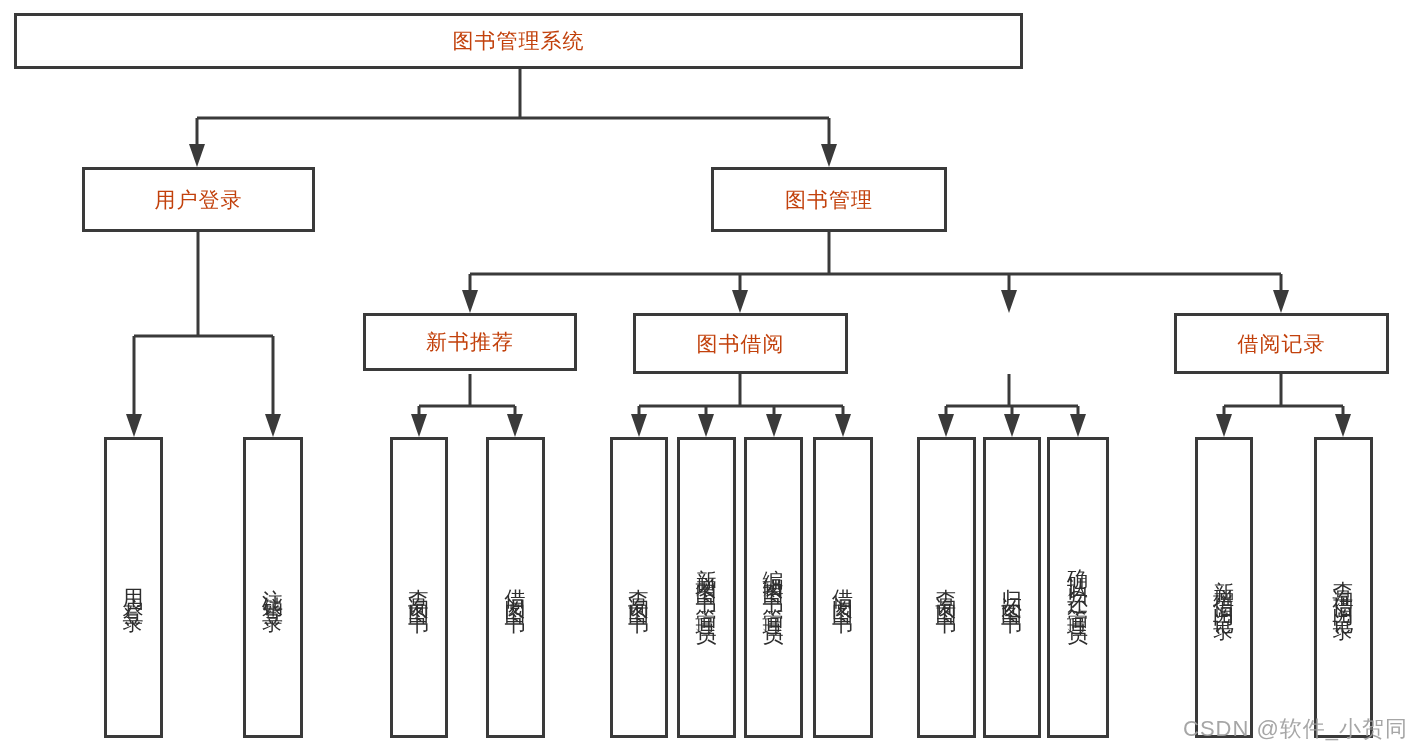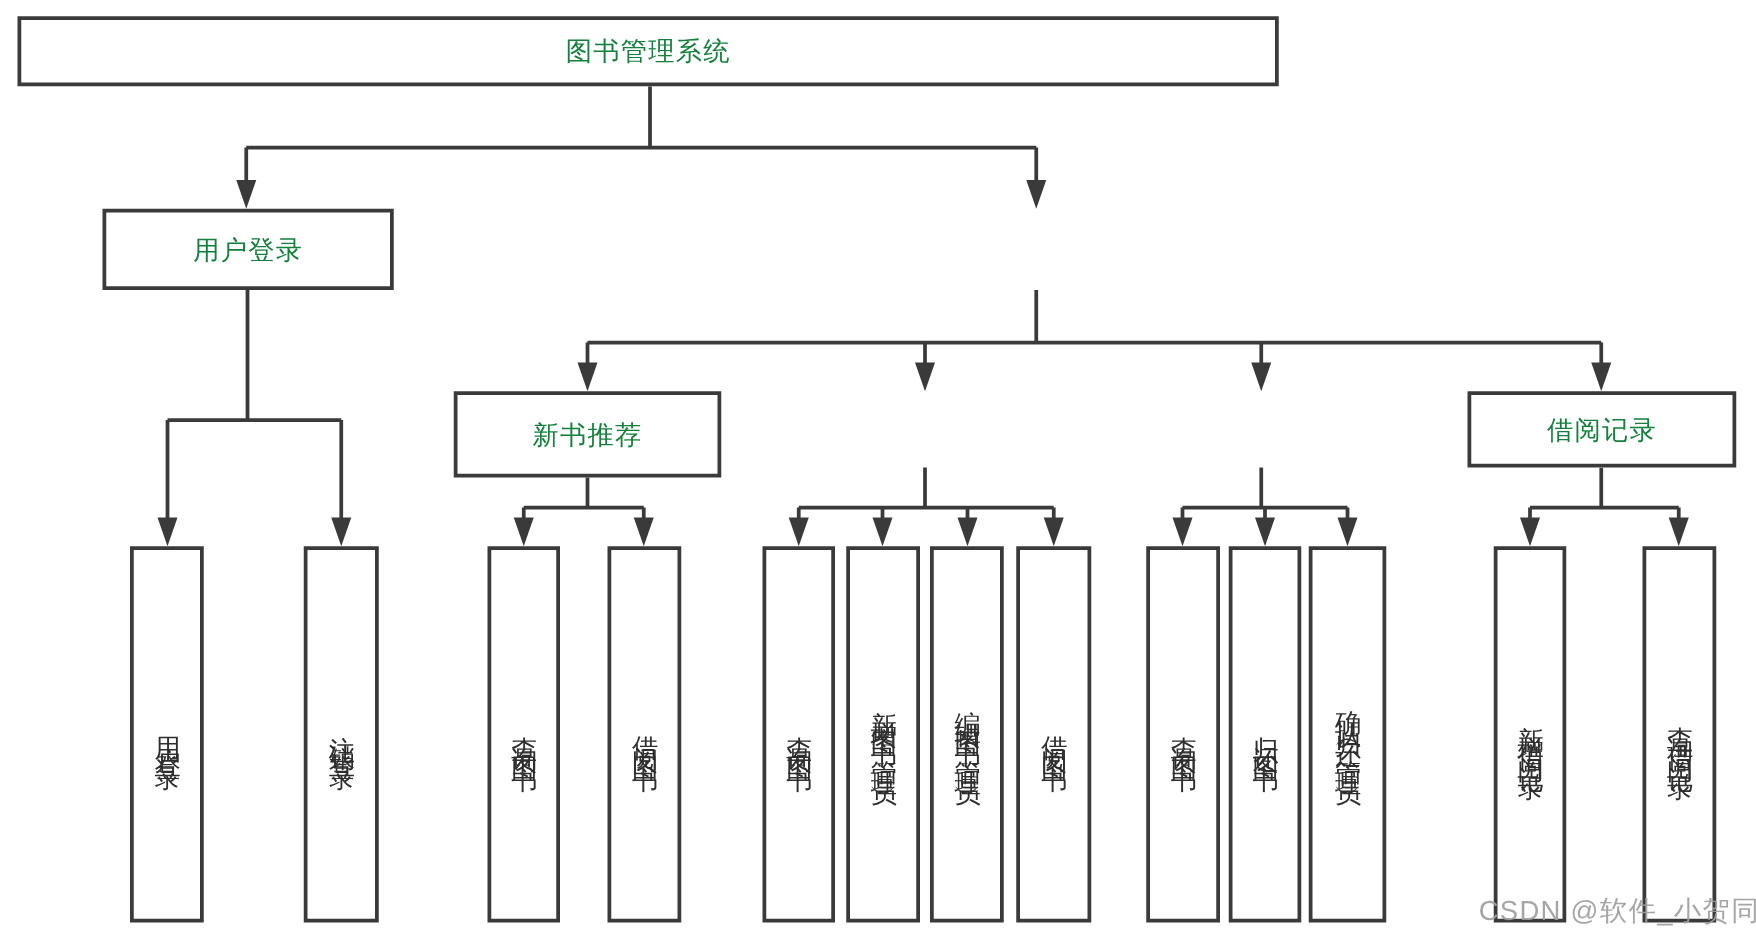--- a/index.html
+++ b/index.html
@@ -24,21 +24,21 @@
   .hnode {
     position: absolute;
     box-sizing: border-box;
     border: 3px solid #3a3a3a;
     background: #ffffff;
     display: flex;
     align-items: center;
     justify-content: center;
     font-size: 21px;
     letter-spacing: 1px;
-    color: #15803d;
+    color: #c2410c;
     z-index: 2;
     white-space: nowrap;
   }
   .vnode {
     position: absolute;
     box-sizing: border-box;
     border: 3px solid #3a3a3a;
     background: #ffffff;
     display: flex;
     align-items: center;
@@ -144,22 +144,24 @@
       <path d="M1224 406 V416"></path>
       <polygon points="1216,414 1232,414 1224,437" fill="#3a3a3a" stroke="none"></polygon>
       <path d="M1343 406 V416"></path>
       <polygon points="1335,414 1351,414 1343,437" fill="#3a3a3a" stroke="none"></polygon>
     </g>
   </svg>
 
   <div class="hnode" style="left:14px; top:13px; width:1009px; height:56px;">图书管理系统</div>
 
   <div class="hnode" style="left:82px; top:167px; width:233px; height:65px;">用户登录</div>
-
-  <div class="hnode" style="left:363px; top:313px; width:214px; height:69px;">新书推荐</div>
+  <div class="hnode" style="left:711px; top:167px; width:236px; height:65px;">图书管理</div>
+
+  <div class="hnode" style="left:363px; top:313px; width:214px; height:58px;">新书推荐</div>
+  <div class="hnode" style="left:633px; top:313px; width:215px; height:61px;">图书借阅</div>
   <div class="hnode" style="left:1174px; top:313px; width:215px; height:61px;">借阅记录</div>
 
   <div class="vnode" style="left:104px; width:59px;">
     <span class="vtext">用户登录</span>
   </div>
   <div class="vnode" style="left:243px; width:60px;">
     <span class="vtext">注销登录</span>
   </div>
 
   <div class="vnode" style="left:390px; width:58px;">

